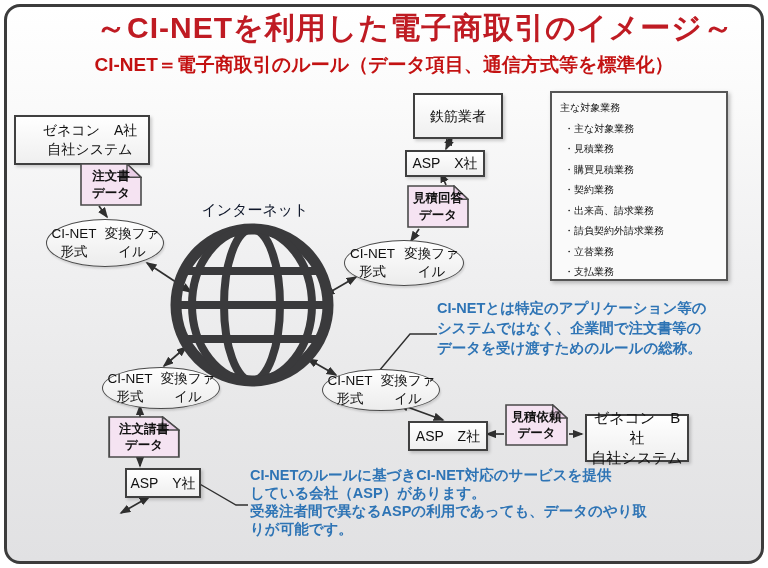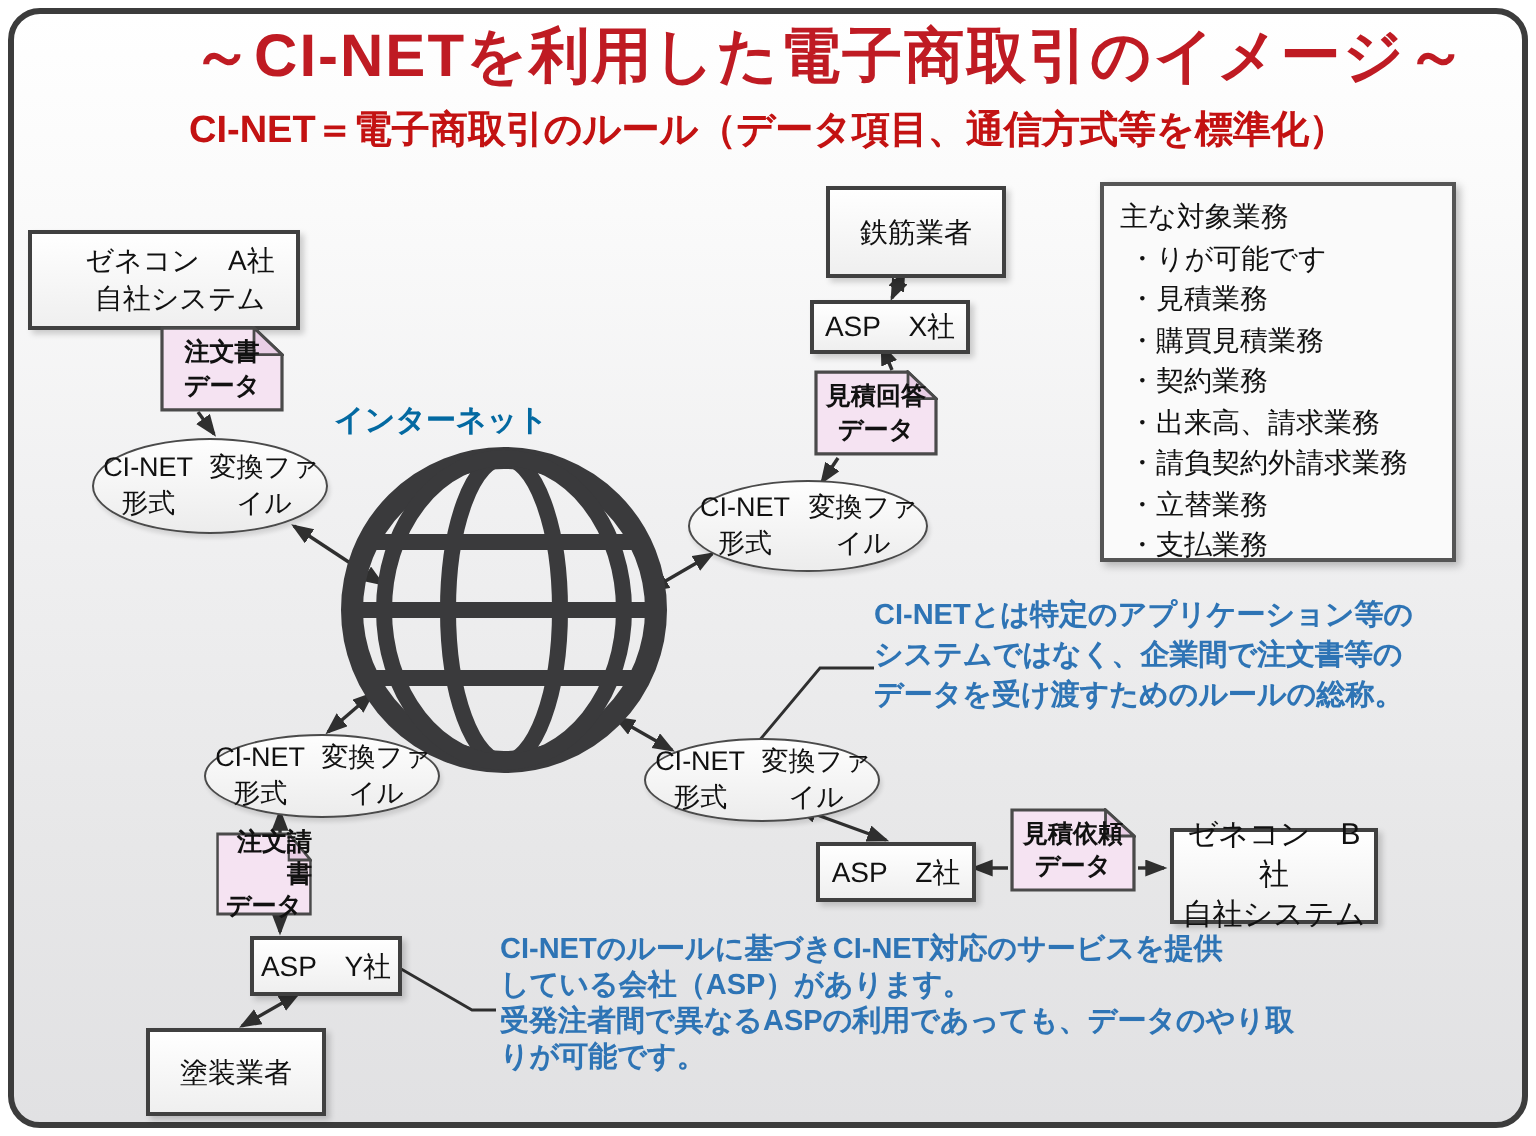--- a/index.html
+++ b/index.html
@@ -23,27 +23,27 @@
          display:flex;flex-direction:row;justify-content:center;align-items:center;
          font-size:13.5px;color:#111;line-height:1.3;text-align:center;}
   .doc{position:absolute;}
   .doc svg{position:absolute;left:0;top:0;width:100%;height:100%;}
   .doc .doc-text{position:absolute;left:0;top:0;width:100%;height:100%;
          display:flex;flex-direction:column;justify-content:center;align-items:center;
          font-size:12.5px;font-weight:bold;color:#111;line-height:1.3;text-align:right;}
   .legend{position:absolute;left:550px;top:91px;width:178px;height:190px;
          border:2px solid #555;background:#fafafa;
          box-shadow:2px 2px 4px rgba(0,0,0,0.25);
-         font-size:14px;color:#111;line-height:20.5px;padding:5px 0 0 8px;box-sizing:border-box;}
+         font-size:10px;color:#111;line-height:20.5px;padding:5px 0 0 8px;box-sizing:border-box;}
   .legend .legend-item{padding-left:4px;}
   .bluenote{position:absolute;color:#2e74b5;font-weight:bold;}
   .note1{left:437px;top:298px;font-size:14.5px;line-height:20px;}
   .note2{left:250px;top:466px;font-size:14.5px;line-height:18px;}
-  .inet{position:absolute;left:167px;top:201px;width:176px;
-        font-size:15px;font-weight:bold;color:#0369a1;}
+  .inet{position:absolute;left:167px;top:201px;width:176px;text-align:center;
+        font-size:15px;font-weight:normal;color:#0f172a;}
   #arrows{position:absolute;left:0;top:0;width:768px;height:568px;}
   .line2span{display:block;}
 </style>
 </head>
 <body>
 
 <div id="stage">
   <div id="frame"></div>
 
   <div class="title">～CI-NETを利用した電子商取引のイメージ～</div>
@@ -101,23 +101,20 @@
   <div class="nodebox" style="left:408px;top:421px;width:76px;height:26px;">
     <span>ASP　Z社</span>
   </div>
   <div class="nodebox" style="left:585px;top:414px;width:100px;height:44px;font-size:15px;">
     <span class="line2span">ゼネコン　B社</span>
     <span class="line2span">自社システム</span>
   </div>
   <div class="nodebox" style="left:125px;top:468px;width:72px;height:26px;">
     <span>ASP　Y社</span>
   </div>
-  <div class="nodebox" style="left:73px;top:514px;width:86px;height:40px;">
-    <span>塗装業者</span>
-  </div>
 
   <div class="ellipse" style="left:46px;top:219px;width:116px;height:46px;">
     <span>CI-NET形式</span>
     <span>変換ファイル</span>
   </div>
   <div class="ellipse" style="left:344px;top:240px;width:118px;height:44px;">
     <span>CI-NET形式</span>
     <span>変換ファイル</span>
   </div>
   <div class="ellipse" style="left:102px;top:367px;width:116px;height:40px;">
@@ -144,21 +141,21 @@
     <svg viewBox="0 0 62 42" preserveAspectRatio="none">
       <path d="M1,1 H47 L61,14 V41 H1 Z" fill="#f5e3f2" stroke="#4a4a4a" stroke-width="1.6"></path>
       <path d="M47,1 V14 H61 Z" fill="#e9cfe6" stroke="#4a4a4a" stroke-width="1.4"></path>
     </svg>
     <div class="doc-text">
       <span>見積回答</span>
       <span>データ</span>
     </div>
   </div>
 
-  <div class="doc" style="left:108px;top:416px;width:48px;height:42px;">
+  <div class="doc" style="left:108px;top:416px;width:72px;height:42px;">
     <svg viewBox="0 0 62 42" preserveAspectRatio="none">
       <path d="M1,1 H47 L61,14 V41 H1 Z" fill="#f5e3f2" stroke="#4a4a4a" stroke-width="1.6"></path>
       <path d="M47,1 V14 H61 Z" fill="#e9cfe6" stroke="#4a4a4a" stroke-width="1.4"></path>
     </svg>
     <div class="doc-text">
       <span>注文請書</span>
       <span>データ</span>
     </div>
   </div>
 
@@ -168,21 +165,21 @@
       <path d="M47,1 V14 H61 Z" fill="#e9cfe6" stroke="#4a4a4a" stroke-width="1.4"></path>
     </svg>
     <div class="doc-text">
       <span>見積依頼</span>
       <span>データ</span>
     </div>
   </div>
 
   <div class="legend">
     <div>主な対象業務</div>
-    <div class="legend-item">・りが可能です</div>
+    <div class="legend-item">・主な対象業務</div>
     <div class="legend-item">・見積業務</div>
     <div class="legend-item">・購買見積業務</div>
     <div class="legend-item">・契約業務</div>
     <div class="legend-item">・出来高、請求業務</div>
     <div class="legend-item">・請負契約外請求業務</div>
     <div class="legend-item">・立替業務</div>
     <div class="legend-item">・支払業務</div>
   </div>
 
   <div class="bluenote note1">

